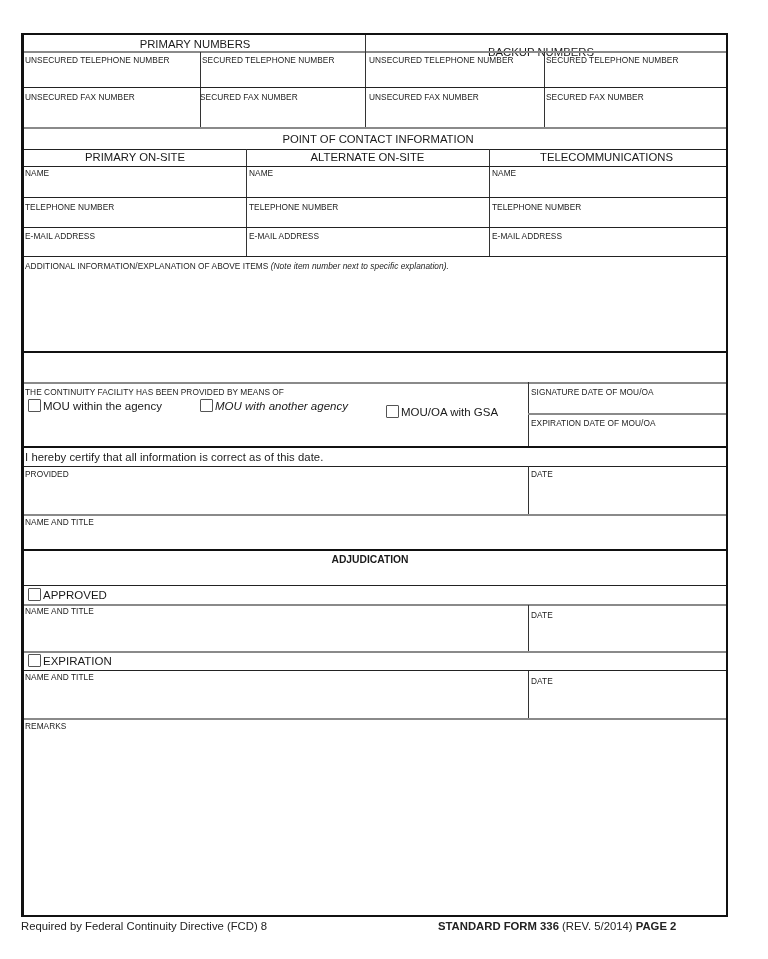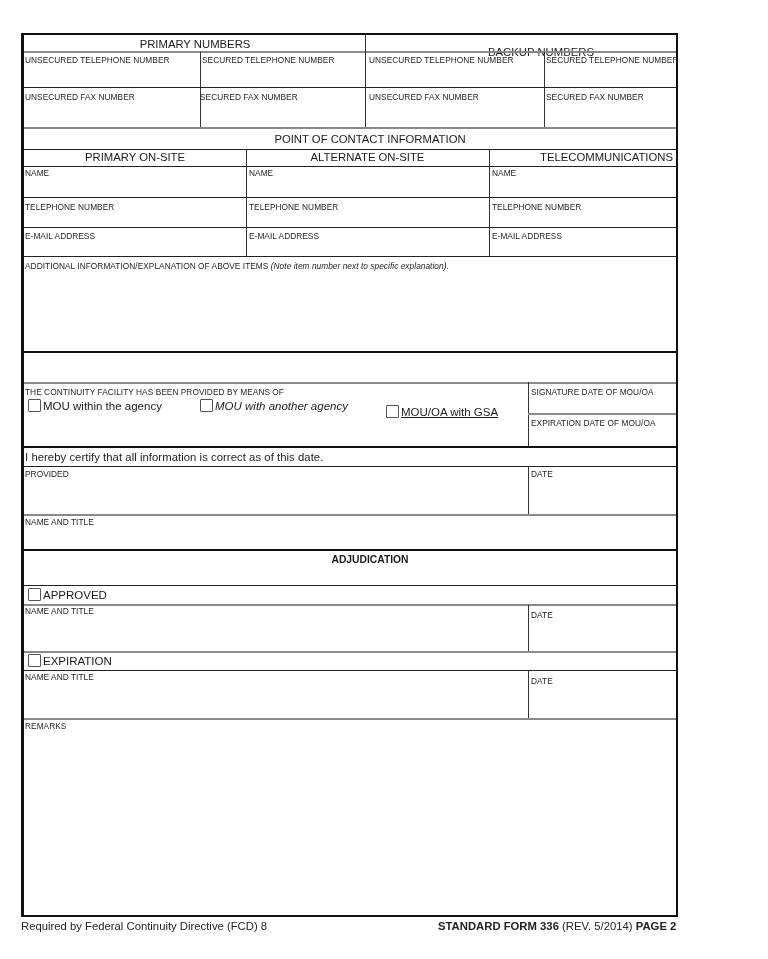--- a/index.html
+++ b/index.html
@@ -1,19 +1,19 @@
 <!DOCTYPE html>
 <html><head>
 <meta charset="utf-8">
 <style>
   * { box-sizing: border-box; margin: 0; padding: 0; }
   html, body { width: 768px; height: 959px; background: #ffffff; overflow: hidden; }
   body { position: relative; font-family: "Liberation Sans", sans-serif; color: #1a1a1a; }
 
-  .form { position: absolute; left: 21px; top: 33px; width: 657px; height: 884px; border: 2px solid #111; border-left-width: 3px; }
+  .form { position: absolute; left: 21px; top: 33px; width: 707px; height: 884px; border: 2px solid #111; border-left-width: 3px; }
 
   .hline { position: absolute; left: 0; right: 0; height: 0; border-top: 1px solid #222; }
   .hline.gray { border-top: 2px solid #8a8a8a; }
   .hline.thick { border-top: 2px solid #111; }
   .vline { position: absolute; width: 0; border-left: 1px solid #333; }
 
   .lbl { position: absolute; font-size: 8.3px; color: #222; white-space: nowrap; letter-spacing: 0.05px; }
   .hdr { position: absolute; font-size: 11.3px; color: #1a1a1a; text-align: center; white-space: nowrap; }
   .hdr.bold { font-weight: bold; font-size: 10.3px; }
   .note { font-style: italic; }
@@ -55,21 +55,21 @@
   <input class="fill" style="left: 1px; top: 70px; width: 174px; height: 18px;">
   <div class="lbl" style="left:176px; top:57px;">SECURED FAX NUMBER</div>
   <input class="fill" style="left: 178px; top: 70px; width: 160px; height: 18px;">
   <div class="lbl" style="left:345px; top:57px;">UNSECURED FAX NUMBER</div>
   <input class="fill" style="left: 345px; top: 70px; width: 174px; height: 18px;">
   <div class="lbl" style="left:522px; top:57px;">SECURED FAX NUMBER</div>
   <input class="fill" style="left: 522px; top: 70px; width: 166px; height: 18px;">
 
   <div class="hline gray" style="top:92px;"></div>
 
-  <div class="hdr" style="left:0; width:692px; top:98px;">POINT OF CONTACT INFORMATION</div>
+  <div class="hdr" style="left:8px; width:692px; top:98px;">POINT OF CONTACT INFORMATION</div>
   <div class="hline" style="top:114px;"></div>
 
   <div class="vline" style="left:222px; top:114px; height:107px;"></div>
   <div class="vline" style="left:465px; top:114px; height:107px;"></div>
 
   <div class="hdr" style="left:0; width:222px; top:116px;">PRIMARY ON-SITE</div>
   <div class="hdr" style="left:222px; width:243px; top:116px;">ALTERNATE ON-SITE</div>
   <div class="hdr" style="left:465px; width:227px; top:116px;padding-left:8px;">TELECOMMUNICATIONS</div>
   <div class="hline" style="top:131px;"></div>
 
@@ -110,21 +110,21 @@
   <div class="lbl" style="left:1px; top:352px;">THE CONTINUITY FACILITY HAS BEEN PROVIDED BY MEANS OF</div>
 
   <div class="cb-row" style="left:4px; top:364px;">
     <span class="cb"></span>
     <span>MOU within the agency</span>
   </div>
   <div class="cb-row" style="left:176px; top:364px;font-style:italic;">
     <span class="cb"></span>
     <span>MOU with another agency</span>
   </div>
-  <div class="cb-row" style="left:362px; top:370px;text-decoration:underline;">
+  <div class="cb-row" style="left:362px; top:370px;">
     <span class="cb"></span>
     <span>MOU/OA with GSA</span>
   </div>
 
   <div class="vline" style="left:504px; top:347px; height:64px;"></div>
   <div class="lbl" style="left:507px; top:352px;">SIGNATURE DATE OF MOU/OA</div>
   <input class="fill" style="left: 507px; top: 362px; width: 180px; height: 14px;">
   <div class="hline gray" style="top:378px; left:504px;"></div>
   <div class="lbl" style="left:507px; top:383px;">EXPIRATION DATE OF MOU/OA</div>
   <input class="fill" style="left: 507px; top: 394px; width: 180px; height: 14px;">

